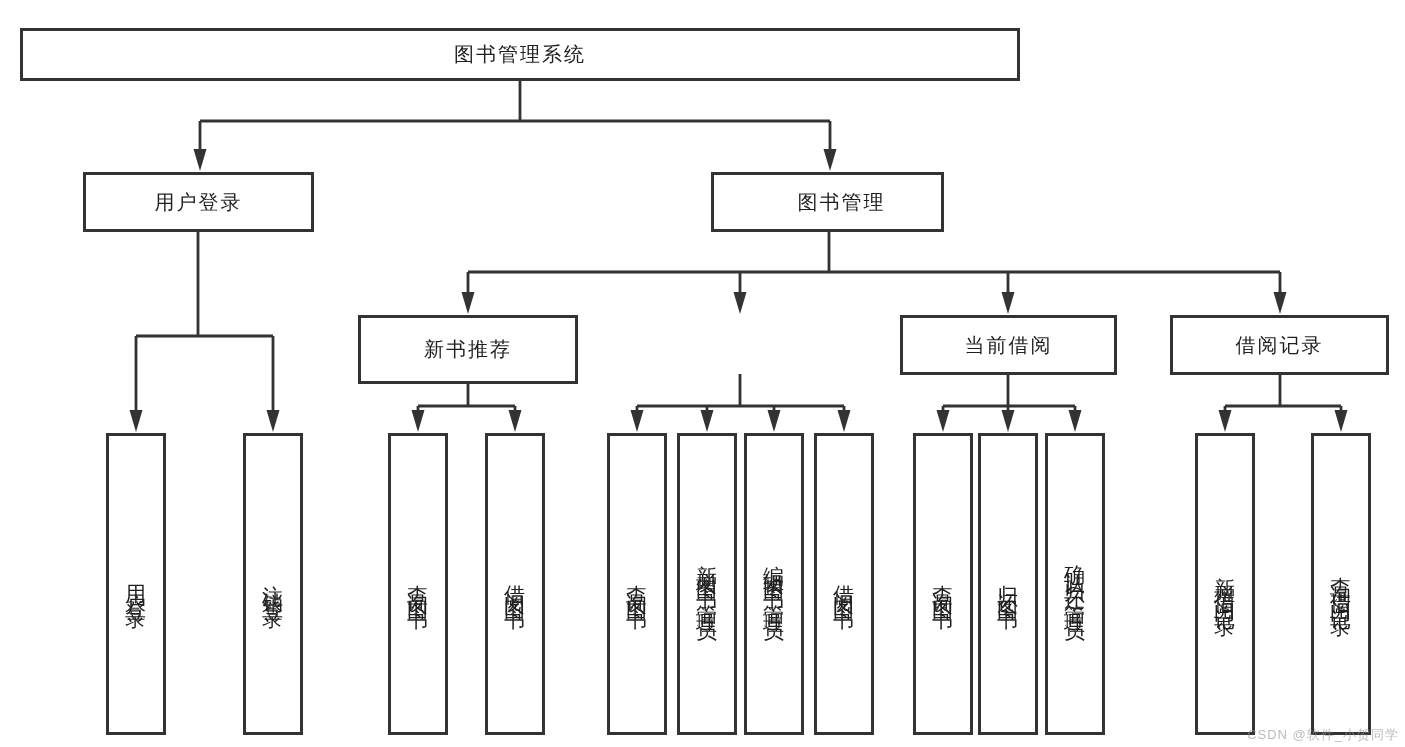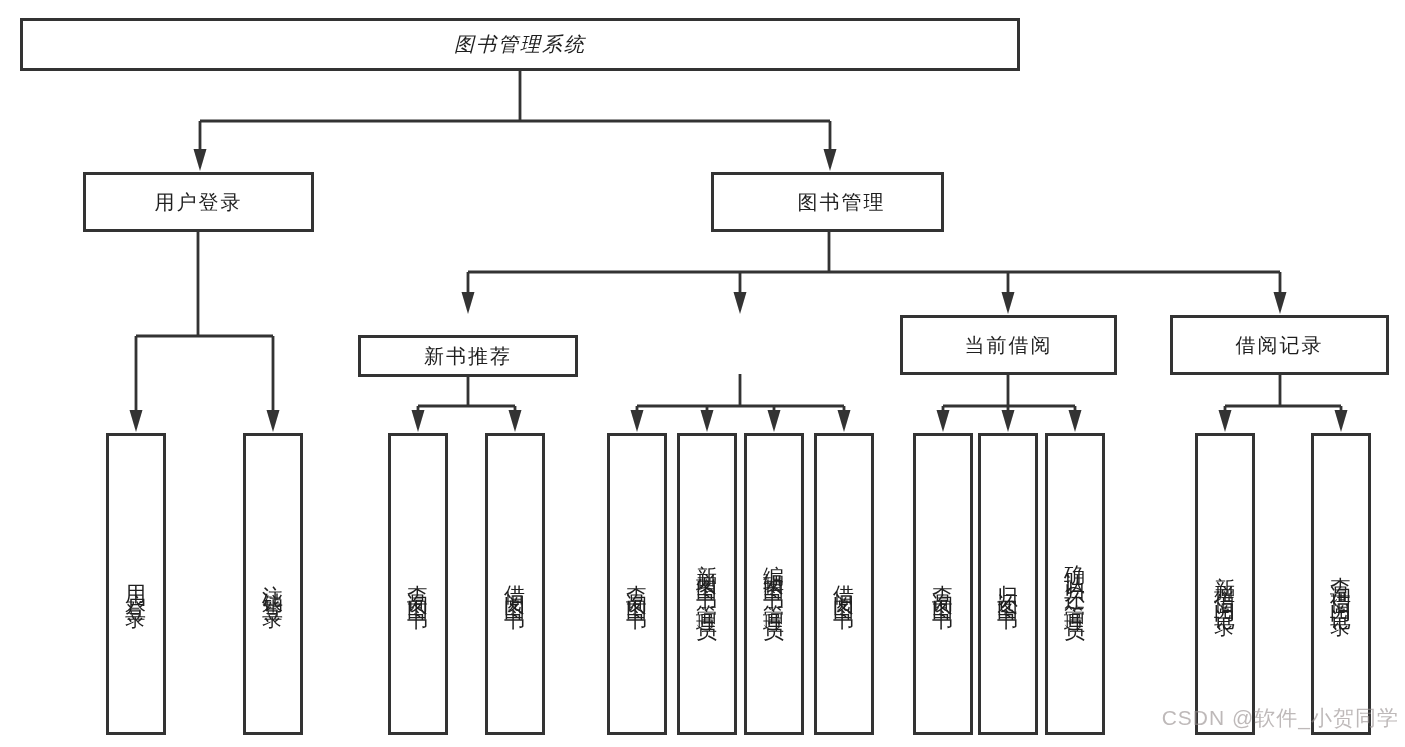--- a/index.html
+++ b/index.html
@@ -36,46 +36,46 @@
     text-align: center;
   }
   .leaf {
     writing-mode: vertical-rl;
     text-orientation: mixed;
     font-size: 21px;
     letter-spacing: 8px;
     line-height: 1;
   }
   
-  .n-root      { left: 20px;   top: 18px;  width: 1000px; height: 53px; font-style: italic; }
+  .n-root      { left: 20px;   top: 28px;  width: 1000px; height: 53px; }
   .n-login     { left: 83px;   top: 172px; width: 231px;  height: 60px; }
   .n-mgmt      { left: 711px;  top: 172px; width: 233px;  height: 60px; padding-left: 28px; }
-  .n-l3-0      { left: 358px;  top: 315px; width: 220px;  height: 42px; margin-top: 20px; }
+  .n-l3-0      { left: 358px;  top: 315px; width: 220px;  height: 69px; }
   .n-l3-1      { left: 631px;  top: 315px; width: 217px;  height: 60px; }
   .n-l3-2      { left: 900px;  top: 315px; width: 217px;  height: 60px; }
   .n-l3-3      { left: 1170px; top: 315px; width: 219px;  height: 60px; }
   .leaf        { top: 433px; width: 60px; height: 302px; }
   .n-leaf-0  { left: 106px; }
   .n-leaf-1  { left: 243px; }
   .n-leaf-2  { left: 388px; }
   .n-leaf-3  { left: 485px; }
   .n-leaf-4  { left: 607px; }
   .n-leaf-5  { left: 677px; }
   .n-leaf-6  { left: 744px; }
   .n-leaf-7  { left: 814px; }
   .n-leaf-8  { left: 913px; }
   .n-leaf-9  { left: 978px; }
   .n-leaf-10 { left: 1045px; }
   .n-leaf-11 { left: 1195px; }
   .n-leaf-12 { left: 1311px; }
   .watermark {
     position: absolute;
     right: 6px;
-    bottom: 15px;
-    font-size: 21px;
+    bottom: 3px;
+    font-size: 13px;
     color: rgba(150, 142, 142, 0.62);
     letter-spacing: 1px;
     z-index: 2;
     white-space: nowrap;
   }
 </style>
 </head>
 <body>
 
 <div class="stage">

